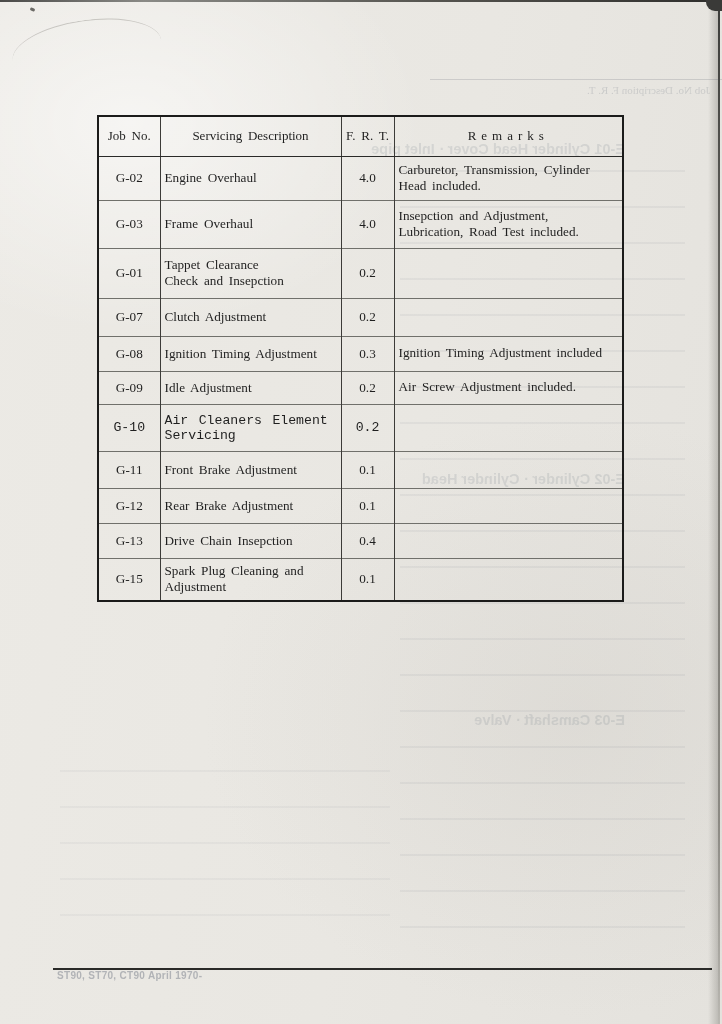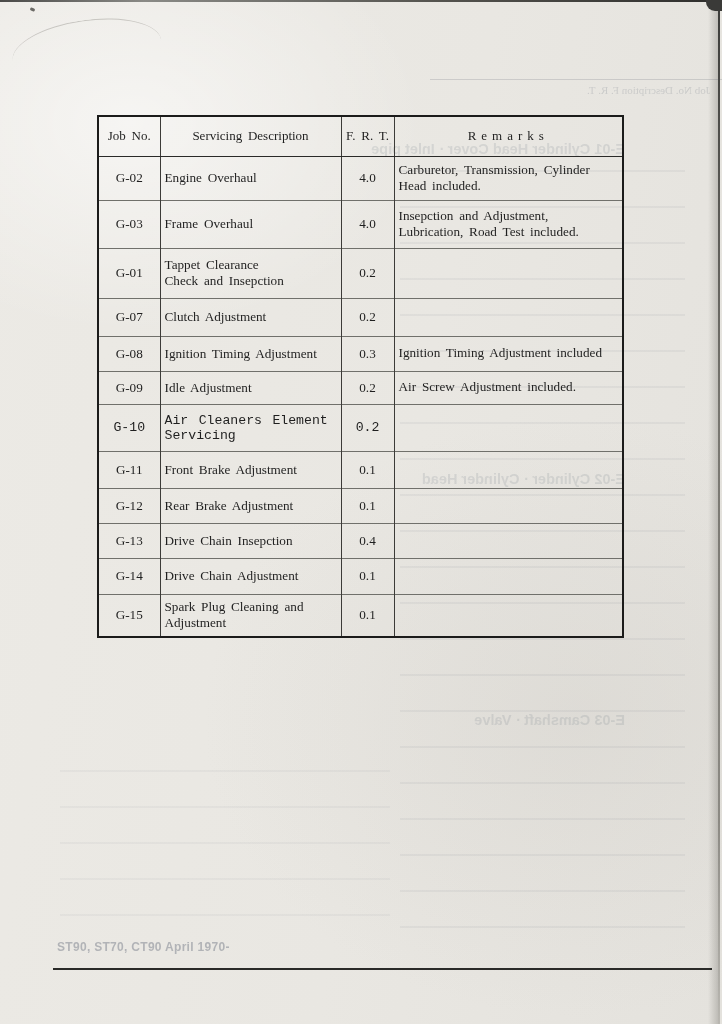--- a/index.html
+++ b/index.html
@@ -61,22 +61,22 @@
   .ghost-hdr{top:84px;left:430px;width:280px;font-size:11px;font-weight:normal;
              font-family:"Liberation Serif",serif;color:rgba(90,98,114,.20);}
   .ghost-rule-top{position:absolute;top:79px;left:430px;width:292px;height:1px;background:rgba(70,76,92,.18);}
   .ghost-lines-right{position:absolute;top:170px;left:400px;width:285px;height:770px;pointer-events:none;
       background:repeating-linear-gradient(180deg,rgba(95,102,118,.075) 0 2px,rgba(95,102,118,0) 2px 36px);}
   .ghost-lines-bottom{position:absolute;top:770px;left:60px;width:330px;height:180px;pointer-events:none;
       background:repeating-linear-gradient(180deg,rgba(95,102,118,.06) 0 2px,rgba(95,102,118,0) 2px 36px);}
 
   
   .footer-rule{position:absolute;top:968px;left:53px;width:659px;height:2px;background:#2a2a28;}
-  .footer-ghost{position:absolute;top:940px;left:57px;font-family:"Liberation Sans","DejaVu Sans",sans-serif;
-      font-weight:bold;font-size:12px;color:rgba(108,115,128,.45);filter:blur(.3px);letter-spacing:.3px;}
+  .footer-ghost{position:absolute;top:970px;left:57px;font-family:"Liberation Sans","DejaVu Sans",sans-serif;
+      font-weight:bold;font-size:10px;color:rgba(108,115,128,.45);filter:blur(.3px);letter-spacing:.3px;}
 </style>
 </head>
 <body>
 
 <div class="scan">
 
   <div class="edge-top"></div>
   <div class="edge-right-shadow"></div>
   <div class="edge-right"></div>
   <div class="corner-tr"></div>
@@ -163,26 +163,20 @@
           <td class="cell-desc">Rear Brake Adjustment</td>
           <td class="cell-frt">0.1</td>
           <td class="cell-remarks"></td>
         </tr>
         <tr style="height: 35px;">
           <td class="cell-job">G-13</td>
           <td class="cell-desc">Drive Chain Insepction</td>
           <td class="cell-frt">0.4</td>
           <td class="cell-remarks"></td>
         </tr>
-        <tr style="height: 36px;">
-          <td class="cell-job">G-14</td>
-          <td class="cell-desc">Drive Chain Adjustment</td>
-          <td class="cell-frt">0.1</td>
-          <td class="cell-remarks"></td>
-        </tr>
         <tr style="height: 43px;">
           <td class="cell-job">G-15</td>
           <td class="cell-desc">Spark Plug Cleaning and
 Adjustment</td>
           <td class="cell-frt">0.1</td>
           <td class="cell-remarks"></td>
         </tr>
       </tbody>
   </table>
 

